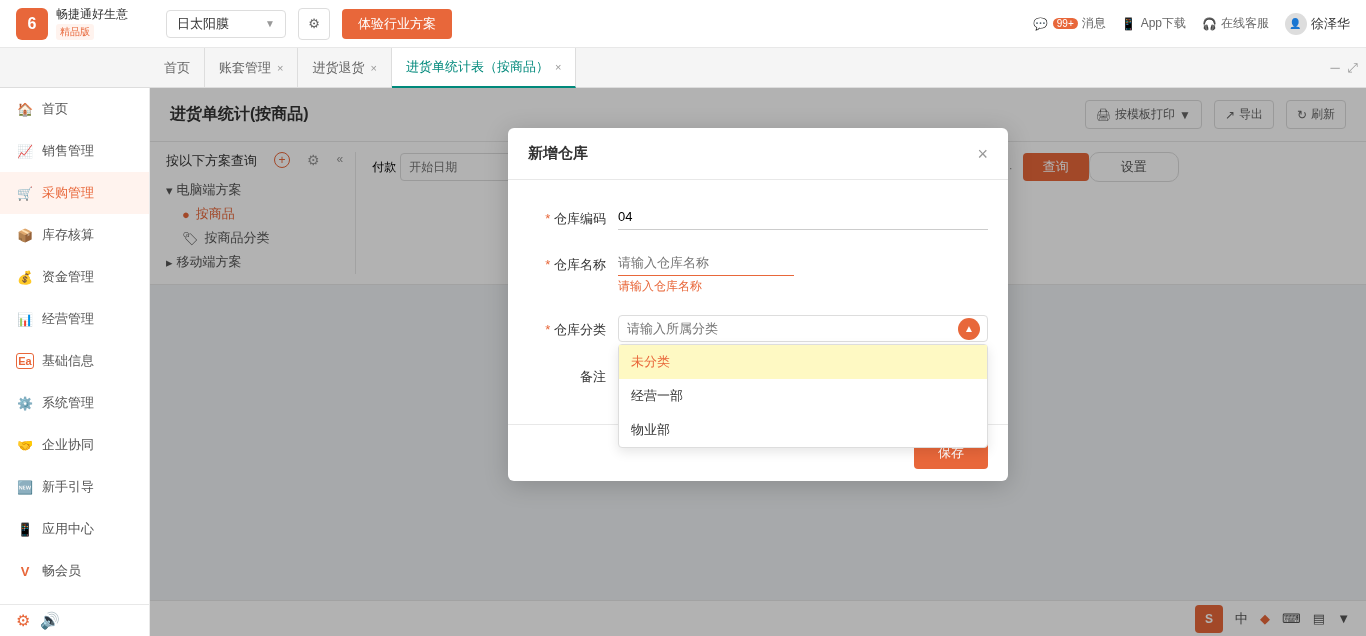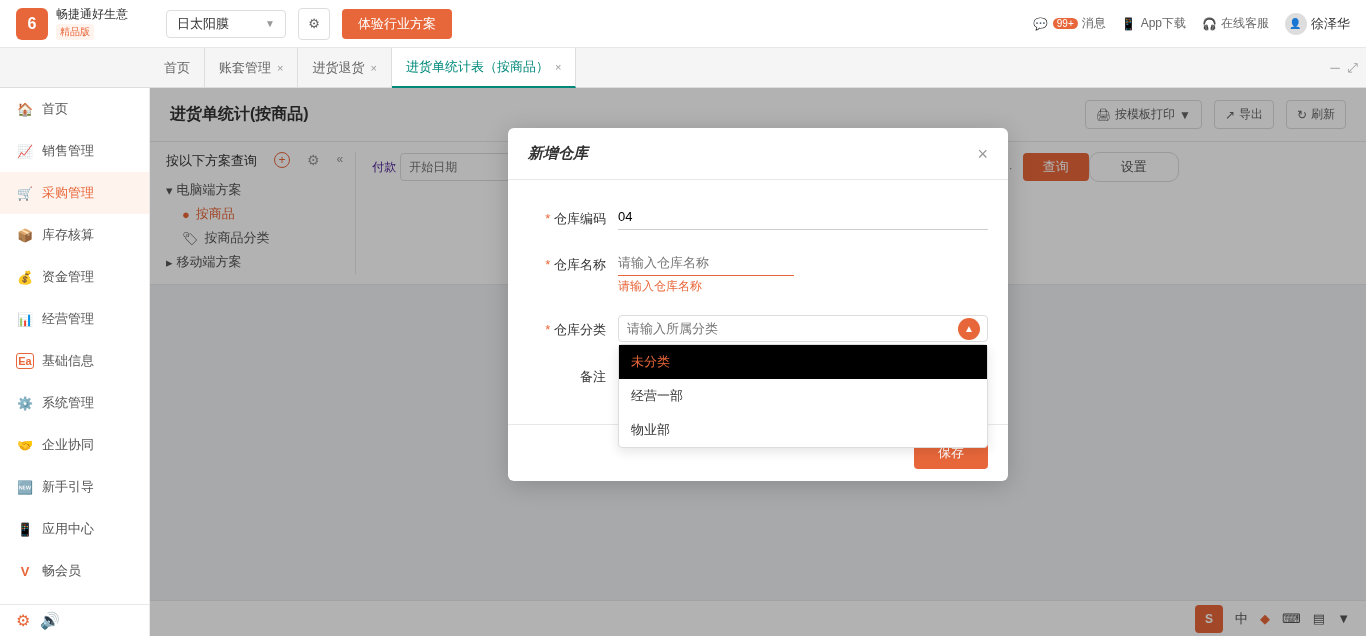--- a/index.html
+++ b/index.html
@@ -193,21 +193,21 @@
       box-shadow: 0 4px 24px rgba(0,0,0,0.18);
       width: 500px;
       overflow: visible;
       position: relative;
     }
     .modal-header {
       padding: 16px 20px;
       border-bottom: 1px solid #e8e8e8;
       display: flex; align-items: center; justify-content: space-between;
     }
-    .modal-title { font-size: 15px; font-weight: 600; color: #333; font-style: italic; }
+    .modal-title { font-size: 15px; font-weight: 600; color: #333; }
     .modal-close { cursor: pointer; color: #999; font-size: 18px; line-height: 1; }
     .modal-body { padding: 24px 20px 16px; }
     .form-row {
       display: flex; align-items: flex-start;
       margin-bottom: 20px;
     }
     .form-label {
       width: 90px; flex-shrink: 0;
       font-size: 13px; color: #333;
       padding-top: 6px; text-align: right; padding-right: 12px;
@@ -244,21 +244,21 @@
       border-radius: 4px;
       z-index: 200;
       box-shadow: 0 4px 12px rgba(0,0,0,0.1);
     }
     .dropdown-item {
       padding: 8px 12px;
       cursor: pointer;
       font-size: 13px;
       color: #333;
     }
-    .dropdown-item.selected { background: #000000; color: #e8673a; }
+    .dropdown-item.selected { background: #fef9c3; color: #e8673a; }
     .modal-footer {
       padding: 12px 20px;
       border-top: 1px solid #e8e8e8;
       display: flex; justify-content: flex-end; gap: 10px;
     }
     .btn-save {
       background: #e8673a; color: white;
       border: none; border-radius: 4px;
       padding: 7px 24px; cursor: pointer; font-size: 13px;
     }
@@ -448,21 +448,21 @@
           <div style="display:flex;align-items:center;gap:4px;padding:3px 0;color:#555;font-size:13px;">
             <span>▸</span>
             <span>移动端方案</span>
           </div>
         </div>
       </div>
 
       <div style="flex:1;">
         <div style="display:flex;flex-wrap:wrap;gap:10px;align-items:center;margin-bottom:8px;">
           <div style="display:flex;align-items:center;gap:4px;">
-            <span style="color:#4c1d95;font-size:12px;">付款</span>
+            <span style="color:#000000;font-size:12px;">付款</span>
             <input type="text" class="filter-input" placeholder="开始日期" style="width: 100px;">
             <span>~</span>
             <input type="text" class="filter-input" placeholder="结束日期" style="width: 100px;">
           </div>
           <div style="display:flex;align-items:center;gap:4px;">
             <span style="color:#666;font-size:12px;">单据状态</span>
             <select class="filter-select" style="width:100px;"></select>
           </div>
           <div style="display:flex;align-items:center;gap:4px;">
             <span style="color:#666;font-size:12px;">商品</span>

